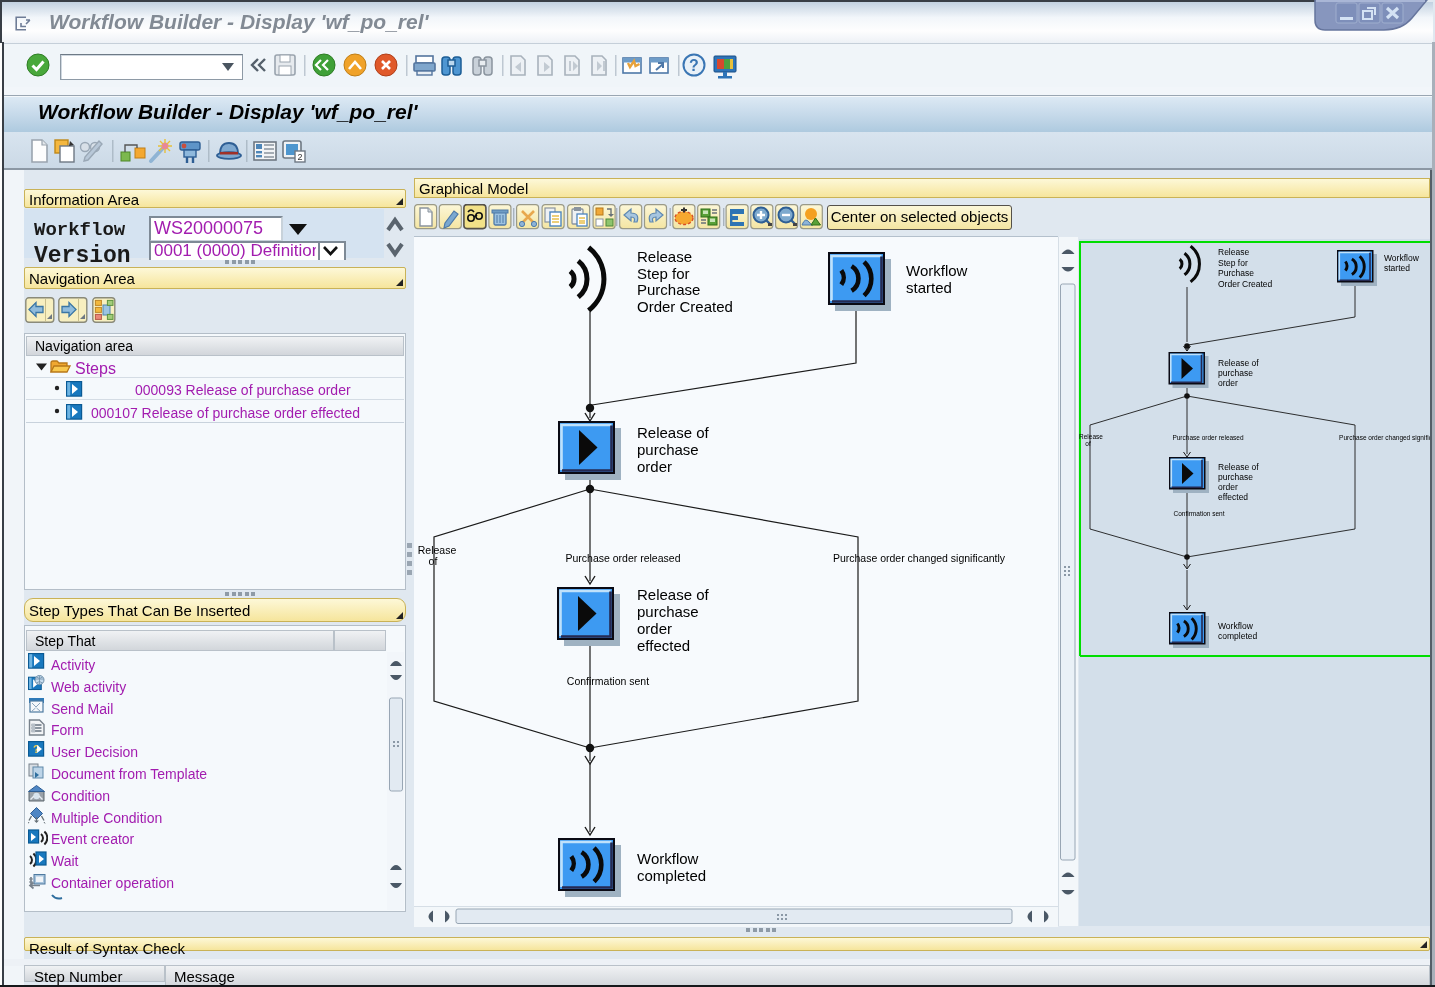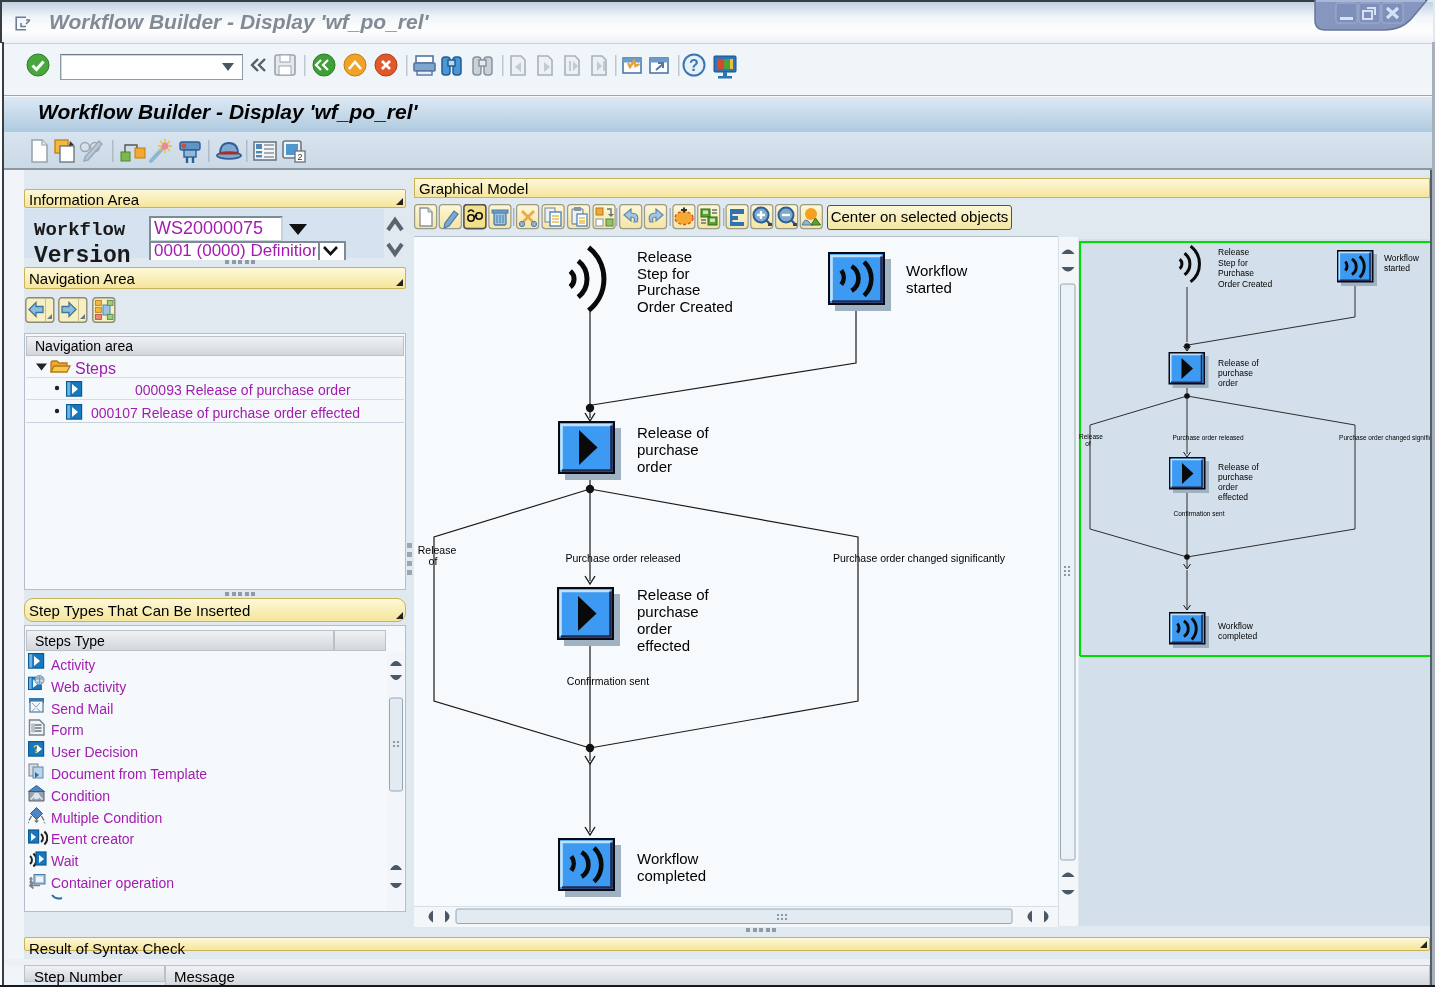--- a/index.html
+++ b/index.html
@@ -243,21 +243,21 @@
  </g>
 </svg>
 <div class="abs txt" style="left:75px;top:360px;font-size:16px;">Steps</div>
 <div class="abs txt" style="left:91px;top:382px;font-size:14px;margin-left:44px;">000093 Release of purchase order</div>
 <div class="abs txt" style="left:91px;top:405px;font-size:14px;">000107 Release of purchase order effected</div>
 
 <div class="abs dots-h" style="left:225px;top:592px;"><span></span><span></span><span></span><span></span><span></span></div>
 
 <div class="abs yh" style="left:24px;top:598px;width:382px;height:24px;line-height:23px;border-radius:9px;">Step Types That Can Be Inserted<span class="tri"></span></div>
 <div class="abs pane" style="left:24px;top:625px;width:382px;height:287px;"></div>
-<div class="abs gh" style="left:26px;top:630px;width:308px;height:21px;line-height:20px;padding-left:8px;">Steps Type</div>
+<div class="abs gh" style="left:26px;top:630px;width:308px;height:21px;line-height:20px;padding-left:8px;">Step That</div>
 <div class="abs gh" style="left:334px;top:630px;width:52px;height:21px;"></div>
 
 <div class="abs txt" style="left:51px;top:655px;font-size:14px;line-height:21.8px;">Activity<br>Web activity<br>Send Mail<br>Form<br>User Decision<br>Document from Template<br>Condition<br>Multiple Condition<br>Event creator<br>Wait<br>Container operation</div>
 <svg class="abs" style="left:28px;top:652px;" width="20" height="250" viewBox="0 0 20 250">
  <defs>
   <g id="act">
         <rect x="0.6" y="0.6" width="15" height="14.5" fill="#1878BE" stroke="#0A5A94" stroke-width="1.2"></rect>
         <rect x="1.2" y="1.2" width="3" height="13.3" fill="#6EB4E2"></rect>
         <path d="M6 3 v10 l6 -5 z" fill="#fff"></path>
       </g>

